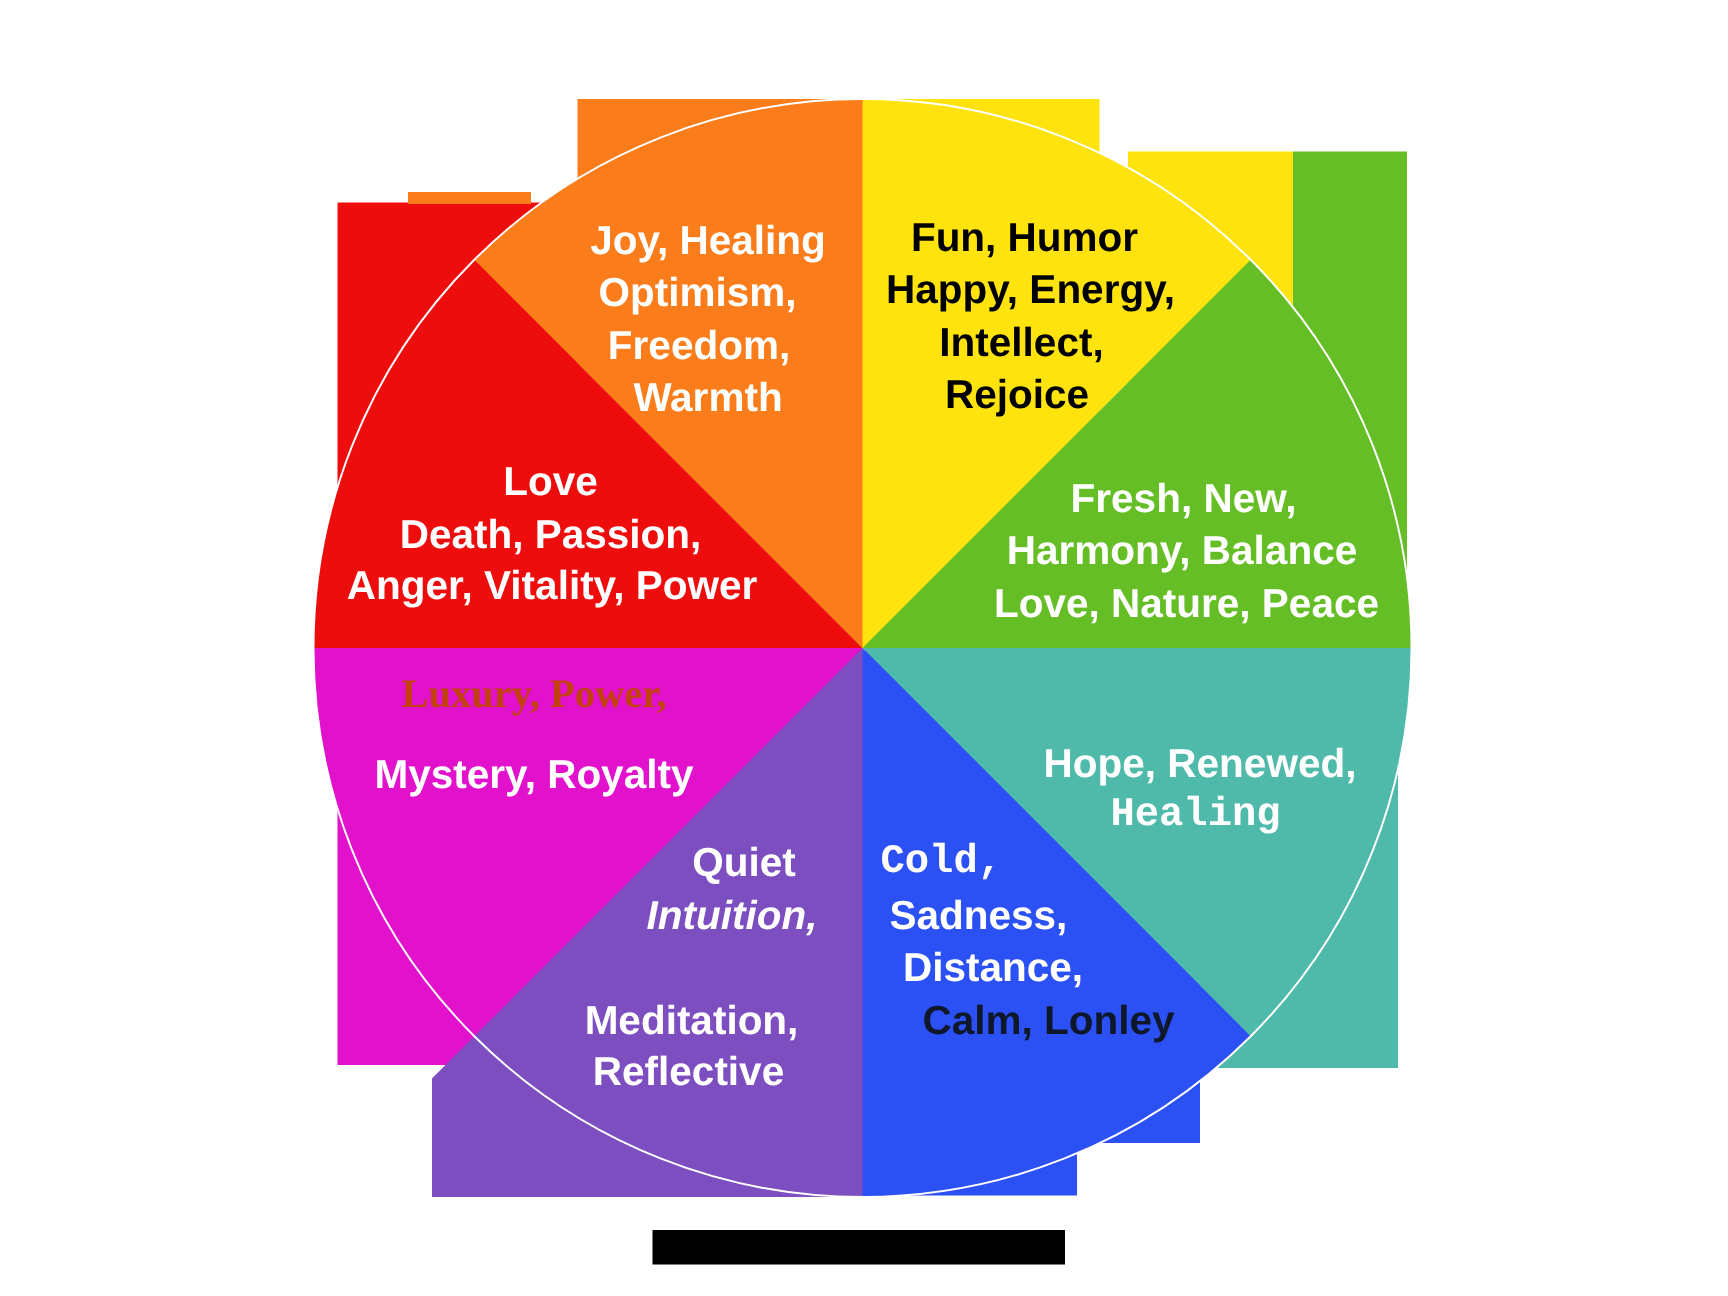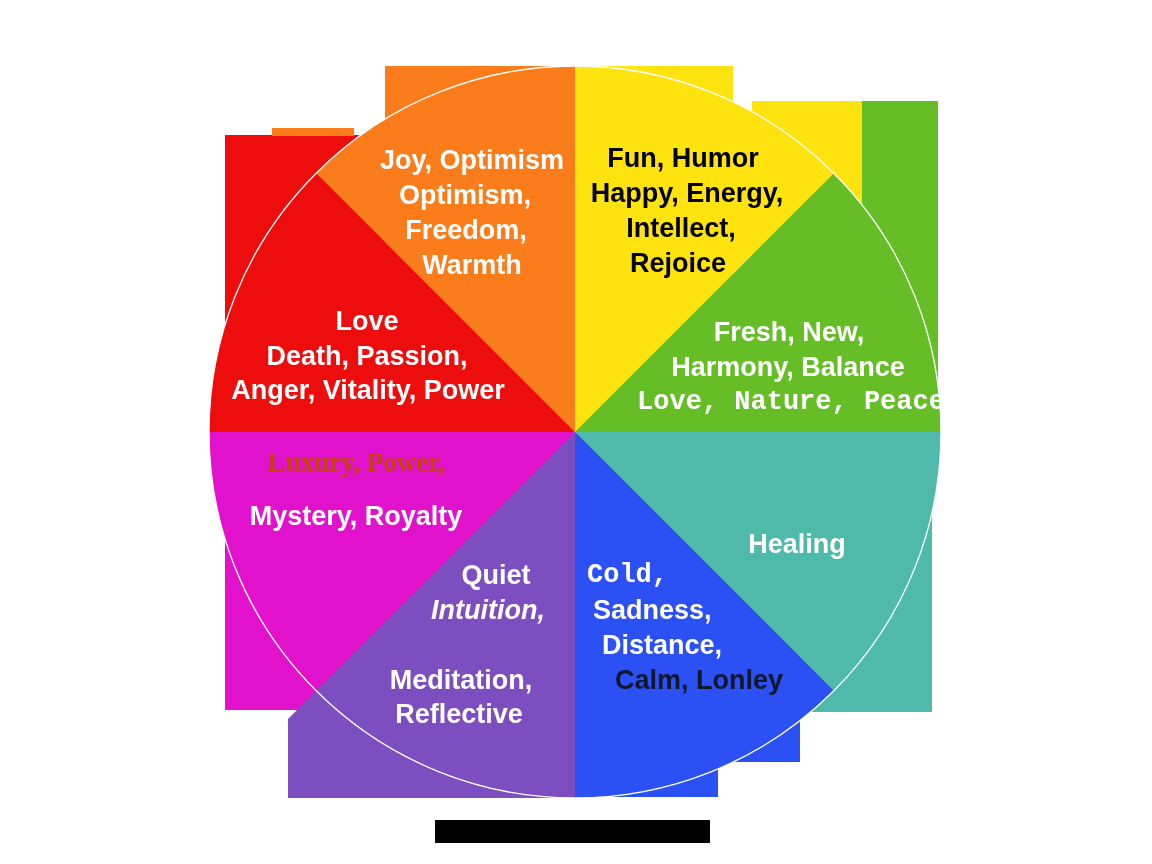--- a/index.html
+++ b/index.html
@@ -61,35 +61,36 @@
     <circle id="ring" cx="575" cy="432" r="366" fill="none" stroke-width="1.3" stroke="#FFFFFF"></circle>
   </svg>
 
   <div id="labels">
       <div class="label-line center" style="left: 683px; top: 143px; color: rgb(0, 0, 0);">Fun, Humor</div>
       <div class="label-line center" style="left: 687px; top: 178px; color: rgb(0, 0, 0);">Happy, Energy,</div>
       <div class="label-line center" style="left: 681px; top: 213px; color: rgb(0, 0, 0);">Intellect,</div>
       <div class="label-line center" style="left: 678px; top: 248px; color: rgb(0, 0, 0);">Rejoice</div>
       <div class="label-line center" style="left: 788px; top: 352px; color: rgb(255, 255, 255);">Harmony, Balance</div>
       <div class="label-line center" style="left: 789px; top: 317px; color: rgb(255, 255, 255);">Fresh, New,</div>
-      <div class="label-line center" style="left: 791px; top: 387px; color: rgb(255, 255, 255); font-family: Liberation Mono, monospace;">Love, Nature, Peace</div>
-      <div class="label-line center" style="left: 797px; top: 529px; color: rgb(255, 255, 255);">Healing</div>
+      <div class="label-line center" style="left: 791px; top: 387px; color: rgb(255, 255, 255);">Love, Nature, Peace</div>
+      <div class="label-line center" style="left: 800px; top: 494px; color: rgb(255, 255, 255);">Hope, Renewed,</div>
+      <div class="label-line center" style="left: 797px; top: 529px; color: rgb(255, 255, 255); font-family: Liberation Mono, monospace;">Healing</div>
       <div class="label-line" style="left: 587px; top: 560px; color: rgb(255, 255, 255); font-family: Liberation Mono, monospace;">Cold,</div>
       <div class="label-line" style="left: 593px; top: 595px; color: rgb(255, 255, 255);">Sadness,</div>
       <div class="label-line" style="left: 602px; top: 630px; color: rgb(255, 255, 255);">Distance,</div>
       <div class="label-line" style="left: 615px; top: 665px; color: #0f172a;">Calm, Lonley</div>
       <div class="label-line center" style="left: 496px; top: 560px; color: rgb(255, 255, 255);">Quiet</div>
       <div class="label-line center" style="left: 488px; top: 595px; color: rgb(255, 255, 255); font-style: italic;">Intuition,</div>
       <div class="label-line center" style="left: 461px; top: 665px; color: rgb(255, 255, 255);">Meditation,</div>
       <div class="label-line center" style="left: 459px; top: 699px; color: rgb(255, 255, 255);">Reflective</div>
       <div class="label-line center" style="left: 356px; top: 447px; color: #c2410c; font-family: Liberation Serif, serif;">Luxury, Power,</div>
       <div class="label-line center" style="left: 356px; top: 481px; color: rgb(255, 255, 255); margin-top: 20px;">Mystery, Royalty</div>
       <div class="label-line center" style="left: 367px; top: 306px; color: rgb(255, 255, 255);">Love</div>
       <div class="label-line center" style="left: 367px; top: 341px; color: rgb(255, 255, 255);">Death, Passion,</div>
       <div class="label-line center" style="left: 368px; top: 375px; color: rgb(255, 255, 255);">Anger, Vitality, Power</div>
-      <div class="label-line center" style="left: 472px; top: 145px; color: rgb(255, 255, 255);">Joy, Optimism</div>
+      <div class="label-line center" style="left: 472px; top: 145px; color: rgb(255, 255, 255);">Joy, Healing</div>
       <div class="label-line center" style="left: 465px; top: 180px; color: rgb(255, 255, 255);">Optimism,</div>
       <div class="label-line center" style="left: 466px; top: 215px; color: rgb(255, 255, 255);">Freedom,</div>
       <div class="label-line center" style="left: 472px; top: 250px; color: rgb(255, 255, 255);">Warmth</div>
     </div>
 
   <div id="redaction-bar" style="background: rgb(0, 0, 0);"></div>
 </div>
 
 </body></html>

